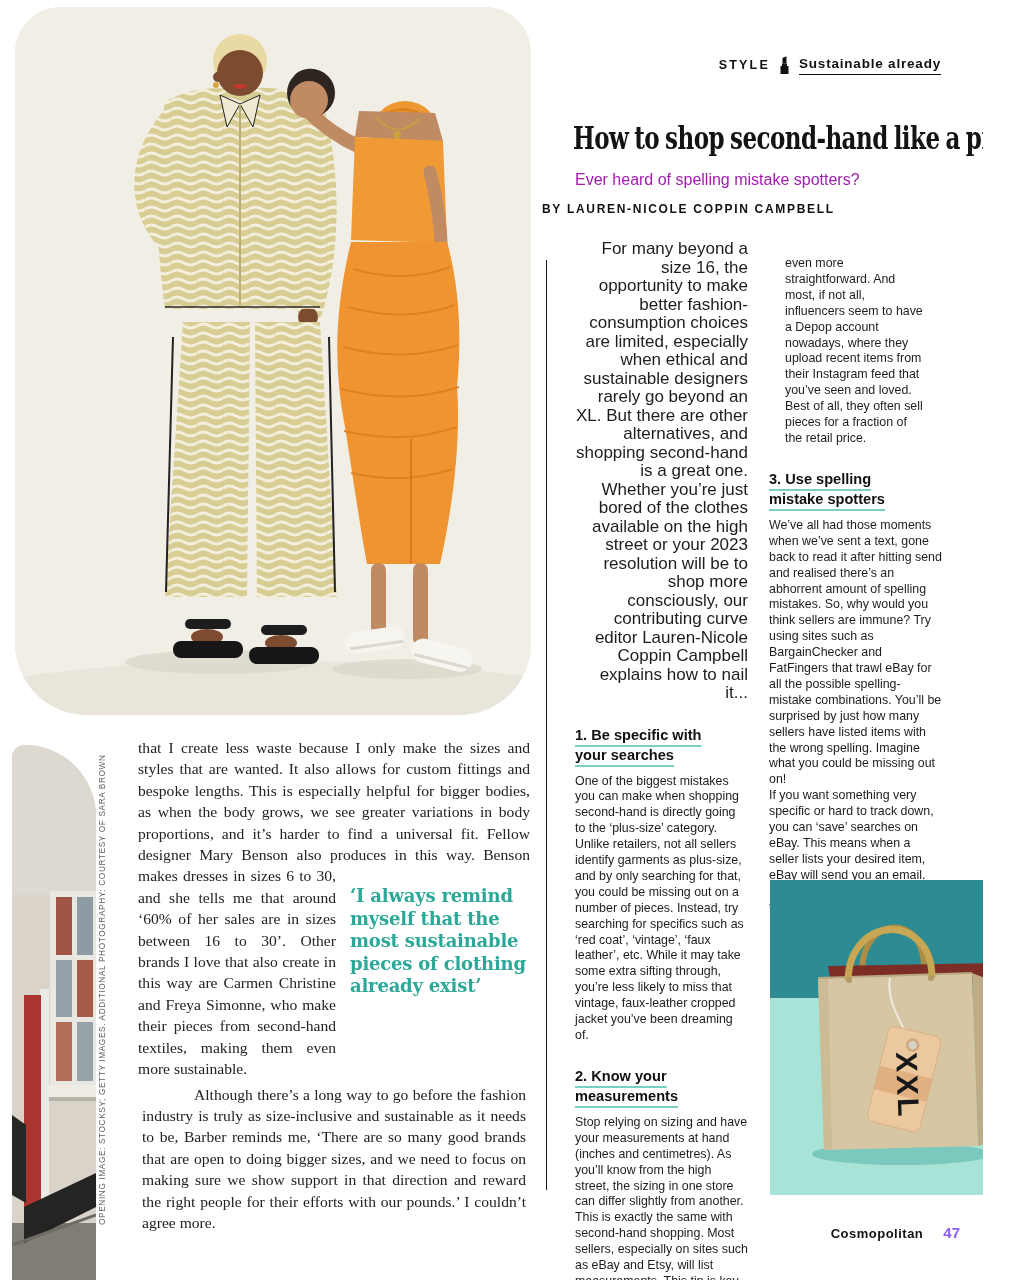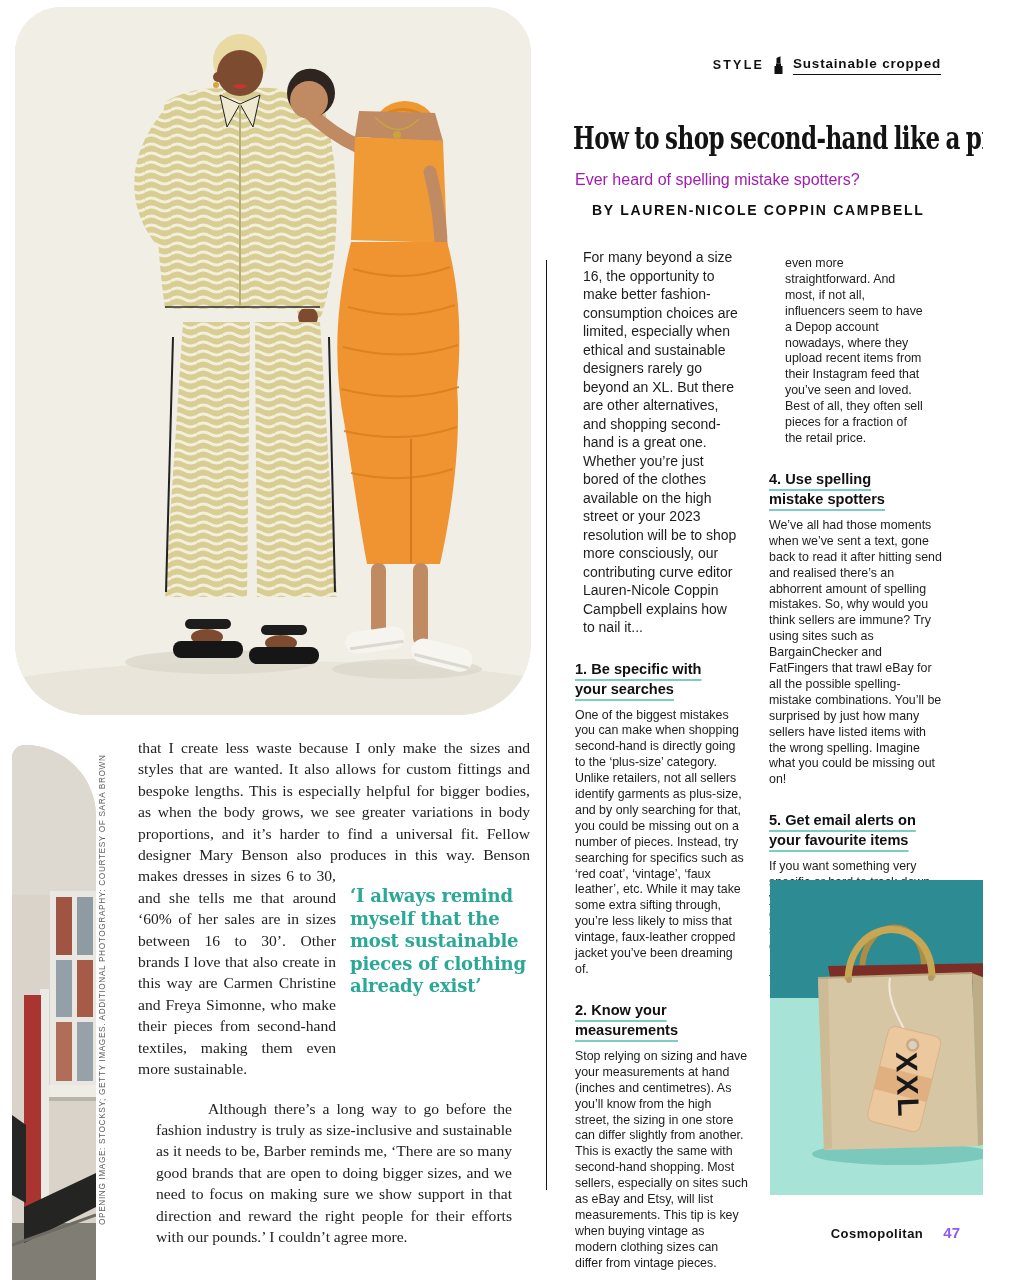--- a/index.html
+++ b/index.html
@@ -17,45 +17,45 @@
   .kicker-section{font-weight:bold;font-size:12.5px;letter-spacing:2.2px;color:#111;}
   .kicker-topic{font-weight:bold;font-size:13.5px;letter-spacing:0.8px;color:#111;
                 border-bottom:1.5px solid #111;padding-bottom:3px;}
 
   
   .headline{position:absolute;left:573px;top:119px;width:700px;white-space:nowrap;
             font-family:"DejaVu Serif",serif;font-weight:bold;font-size:32px;
             letter-spacing:-0.8px;word-spacing:-2px;color:#131313;
             transform:scaleX(0.72);transform-origin:0 50%;}
   .standfirst{position:absolute;left:575px;top:171px;font-size:16px;color:#a21caf;}
-  .byline{position:absolute;left:592px;top:202px;font-size:14px;font-weight:bold;
+  .byline{position:absolute;left:542px;top:202px;font-size:12px;font-weight:bold;
           letter-spacing:1.7px;color:#111;}
 
   
   .col{position:absolute;top:240px;width:173px;font-size:12.4px;line-height:15.9px;color:#1d1d1d;}
   .col1{left:575px;}
   .col2{left:769px;}
-  .intro{margin:8px;font-size:14px;line-height:18.5px;}
+  .intro{margin:0;font-size:17px;line-height:18.5px;text-align:right;}
   .tip-title{font-weight:bold;font-size:14.6px;line-height:20px;margin:22px 0 9px;
              white-space:pre-line;color:#111;
              text-decoration:underline;text-decoration-color:#7bcfc2;
              text-decoration-thickness:1.5px;text-underline-offset:5px;}
   .tip-body{margin:0;}
   .cont{margin:16px;}
 
   .rule-v{position:absolute;left:546px;top:260px;width:1px;height:930px;background:#171717;}
 
   
   .serif-block{position:absolute;left:138px;top:737px;width:392px;
                font-family:"Liberation Serif",serif;font-size:15.6px;line-height:21.4px;
                color:#222;text-align:justify;}
   .pullquote{float:right;width:180px;min-height:150px;margin:20px 0 10px 14px;
              font-family:"DejaVu Serif",serif;font-weight:bold;font-size:18px;
              line-height:22.5px;letter-spacing:-0.2px;color:#2ba897;text-align:left;}
-  .para-indent{margin:18px;text-indent:52px;}
+  .para-indent{margin:4px;text-indent:52px;}
 
   
   .credit{position:absolute;left:97px;top:745px;height:480px;
           writing-mode:vertical-rl;transform:rotate(180deg);
           font-size:8.3px;letter-spacing:0.6px;color:#5f5f5f;white-space:nowrap;}
 
   
   .photo-left{position:absolute;left:12px;top:745px;width:84px;height:535px;
               border-radius:14px 80px 0 0;overflow:hidden;}
   .photo-left svg,.photo-bag svg{display:block;width:100%;height:100%;}
@@ -149,21 +149,21 @@
     </svg>
   </div>
 
   <div class="kicker">
     <span class="kicker-section">STYLE</span>
     <svg width="11" height="20" viewBox="0 0 11 20">
       <rect x="1.5" y="11" width="8" height="8" fill="#111"></rect>
       <rect x="3" y="8.5" width="5" height="3.5" fill="#111"></rect>
       <path d="M3.5,8.5 L3.5,3 L7.5,1.2 L7.5,8.5 Z" fill="#111"></path>
     </svg>
-    <span class="kicker-topic">Sustainable cropped</span>
+    <span class="kicker-topic">Sustainable already</span>
   </div>
 
   <h1 class="headline" style="margin:0;">How to shop second-hand like a pro</h1>
   <div class="standfirst">Ever heard of spelling mistake spotters?</div>
   <div class="byline">BY LAUREN-NICOLE COPPIN CAMPBELL</div>
 
   <div class="rule-v"></div>
 
   <div class="col col1">
     <p class="intro">For many beyond a size 16, the opportunity to make better fashion-consumption choices are limited, especially when ethical and sustainable designers rarely go beyond an XL. But there are other alternatives, and shopping second-hand is a great one. Whether you’re just bored of the clothes available on the high street or your 2023 resolution will be to shop more consciously, our contributing curve editor Lauren-Nicole Coppin Campbell explains how to nail it...</p>
@@ -176,26 +176,24 @@
     <p class="tip-body">Stop relying on sizing and have your measurements at hand (inches and centimetres). As you’ll know from the high street, the sizing in one store can differ slightly from another. This is exactly the same with second-hand shopping. Most sellers, especially on sites such as eBay and Etsy, will list measurements. This tip is key when buying vintage as modern clothing sizes can differ from vintage pieces.</p>
 
     <div class="tip-title">3. Follow your
 favourite sellers</div>
     <p class="tip-body">Following the right sellers can transform hours of sifting through clothes into a quick and easy experience. When browsing, remember to favourite shops/ sellers to make your next search</p>
   </div>
 
   <div class="col col2">
     <p class="cont">even more straightforward. And most, if not all, influencers seem to have a Depop account nowadays, where they upload recent items from their Instagram feed that you’ve seen and loved. Best of all, they often sell pieces for a fraction of the retail price.</p>
 
-    <div class="tip-title">4. Use spelling
+    <div class="tip-title">3. Use spelling
 mistake spotters</div>
     <p class="tip-body">We’ve all had those moments when we’ve sent a text, gone back to read it after hitting send and realised there’s an abhorrent amount of spelling mistakes. So, why would you think sellers are immune? Try using sites such as BargainChecker and FatFingers that trawl eBay for all the possible spelling-mistake combinations. You’ll be surprised by just how many sellers have listed items with the wrong spelling. Imagine what you could be missing out on!</p>
 
-    <div class="tip-title">5. Get email alerts on
-your favourite items</div>
     <p class="tip-body">If you want something very specific or hard to track down, you can ‘save’ searches on eBay. This means when a seller lists your desired item, eBay will send you an email. Perfect when you want to save time.</p>
   </div>
 
   <div class="serif-block">
     <span>that I create less waste because I only make the sizes and styles that are wanted. It also allows for custom fittings and bespoke lengths. This is especially helpful for bigger bodies, as when the body grows, we see greater variations in body proportions, and it’s harder to find a universal fit. Fellow designer Mary Benson also produces in this way. Benson makes dresses in </span><aside class="pullquote"><span>‘I always remind myself that the most sustainable pieces of clothing already exist’</span></aside><span>sizes 6 to 30, and she tells me that around ‘60% of her sales are in sizes between 16 to 30’. Other brands I love that also create in this way are Carmen Christine and Freya Simonne, who make their pieces from second-hand textiles, making them even more sustainable.</span>
     <p class="para-indent">Although there’s a long way to go before the fashion industry is truly as size-inclusive and sustainable as it needs to be, Barber reminds me, ‘There are so many good brands that are open to doing bigger sizes, and we need to focus on making sure we show support in that direction and reward the right people for their efforts with our pounds.’ I couldn’t agree more.</p>
   </div>
 
   <div class="credit">OPENING IMAGE: STOCKSY; GETTY IMAGES. ADDITIONAL PHOTOGRAPHY: COURTESY OF SARA BROWN</div>
 

